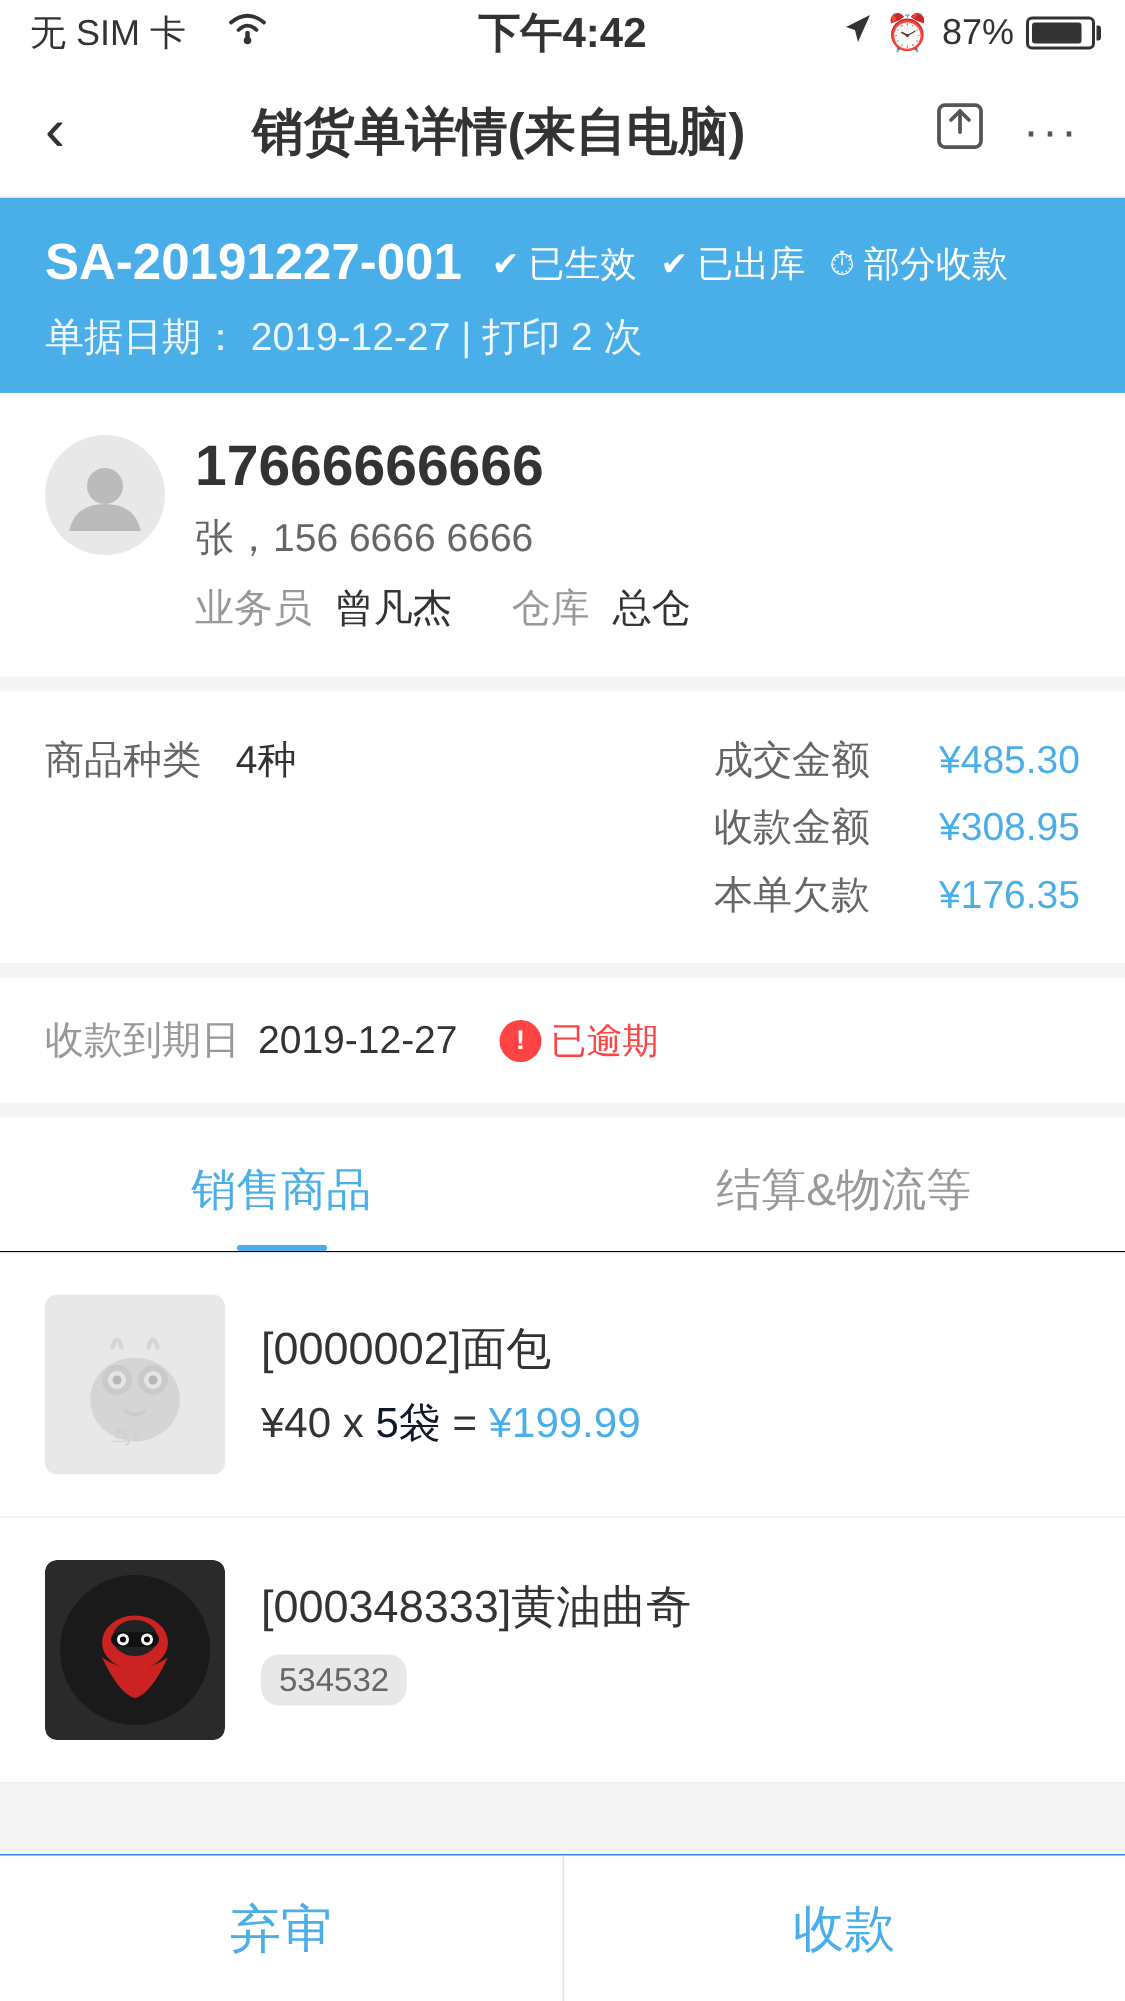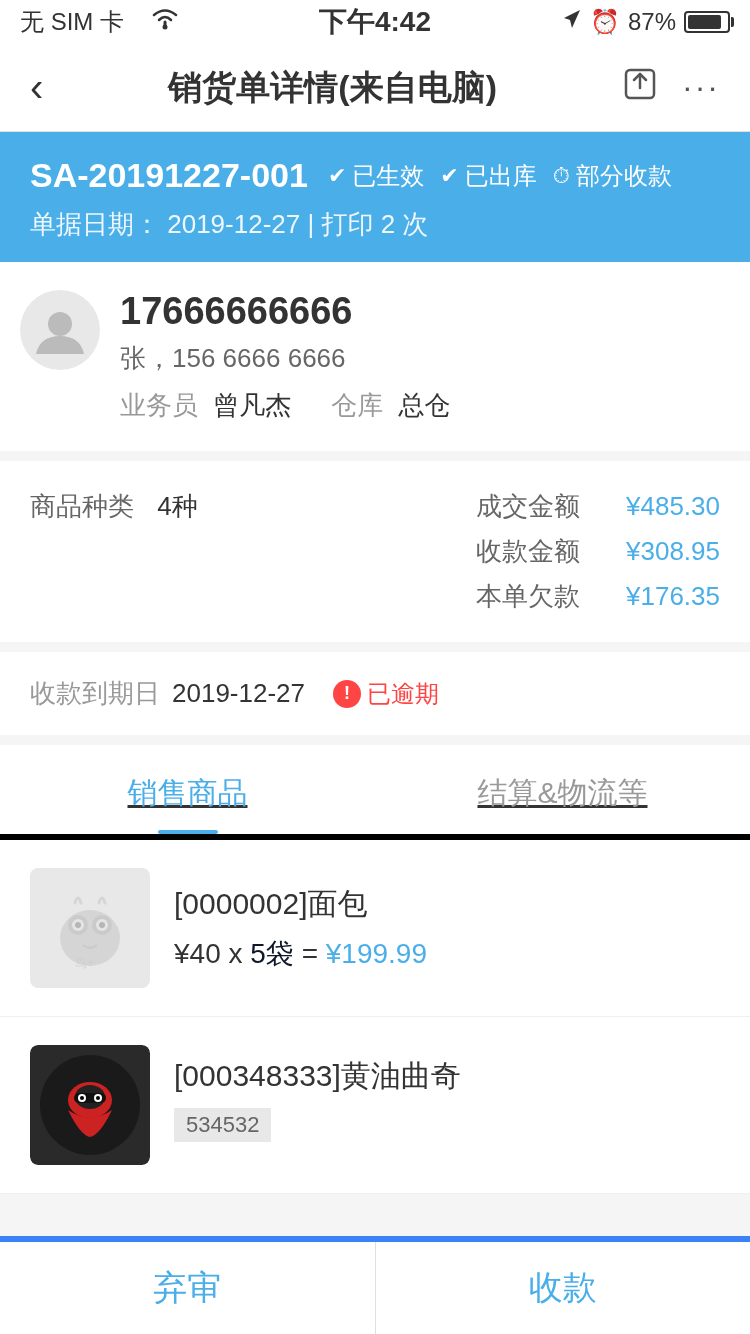--- a/index.html
+++ b/index.html
@@ -66,21 +66,21 @@
     .order-id { font-size: 34px; font-weight: 700; }
     .order-badges { display: flex; align-items: center; gap: 16px; flex-wrap: wrap; }
     .badge { display: flex; align-items: center; gap: 6px; font-size: 24px; }
     .badge-check { color: #fff; font-size: 22px; }
     .badge-clock { font-size: 22px; }
     .order-date { font-size: 26px; color: rgba(255,255,255,0.9); }
 
     
     .customer-section {
       background: #fff;
-      padding: 28px 20px;
+      padding: 28px 30px;
       display: flex;
       align-items: flex-start;
       gap: 20px;
       border-bottom: 10px solid #f5f5f5;
     }
     .customer-avatar {
       width: 80px; height: 80px; border-radius: 50%;
       background: #e8e8e8;
       display: flex; align-items: center; justify-content: center;
       font-size: 40px; color: #999; flex-shrink: 0;
@@ -124,22 +124,21 @@
     .overdue-badge {
       display: flex; align-items: center; gap: 6px;
       color: #ff4444; font-size: 24px;
     }
     .overdue-icon { width: 28px; height: 28px; background: #ff4444; border-radius: 50%; color: #fff; display: flex; align-items: center; justify-content: center; font-size: 18px; font-weight: 700; }
 
     
     .tabs-section {
       background: #fff;
       display: flex;
-      border-bottom: 6px solid #000000;
-      text-decoration: underline;
+      border-bottom: 1px solid #000000;
     }
     .tab-item {
       flex: 1; text-align: center; padding: 28px 0 20px;
       font-size: 30px; color: #999; position: relative; cursor: pointer;
     }
     .tab-item.active { color: #4aaee8; }
     .tab-item.active::after {
       content: ''; position: absolute; bottom: 0; left: 50%; transform: translateX(-50%);
       width: 60px; height: 4px; background: #4aaee8; border-radius: 2px;
     }
@@ -164,32 +163,32 @@
     }
     .product-thumb-img2 {
       width: 100%; height: 100%; background: #2a2a2a;
       display: flex; align-items: center; justify-content: center;
       border-radius: 8px;
     }
     .product-info { flex: 1; }
     .product-name { font-size: 30px; color: #333; margin-bottom: 10px; font-weight: 500; }
     .product-sku {
       display: inline-block; background: #e8e8e8; color: #666;
-      font-size: 22px; padding: 4px 12px; border-radius: 0;
+      font-size: 22px; padding: 4px 12px; border-radius: 12px;
       margin-bottom: 12px;
     }
     .product-price { font-size: 28px; color: #333; }
     .product-price-highlight { color: #4aaee8; font-weight: 500; }
     .product-price-qty { color: #0f172a; }
 
     
     .bottom-bar {
       position: fixed; bottom: 0; left: 0; width: 750px; height: 98px;
       background: #fff;
-      border-top: 6px solid #3b82f6;
+      border-top: 1px solid #3b82f6;
       display: flex;
     }
     .bottom-btn {
       flex: 1; display: flex; align-items: center; justify-content: center;
       font-size: 34px; cursor: pointer;
     }
     .bottom-btn-cancel { color: #4aaee8; border-right: 1px solid #e0e0e0; }
     .bottom-btn-collect { color: #4aaee8; }
 
     

